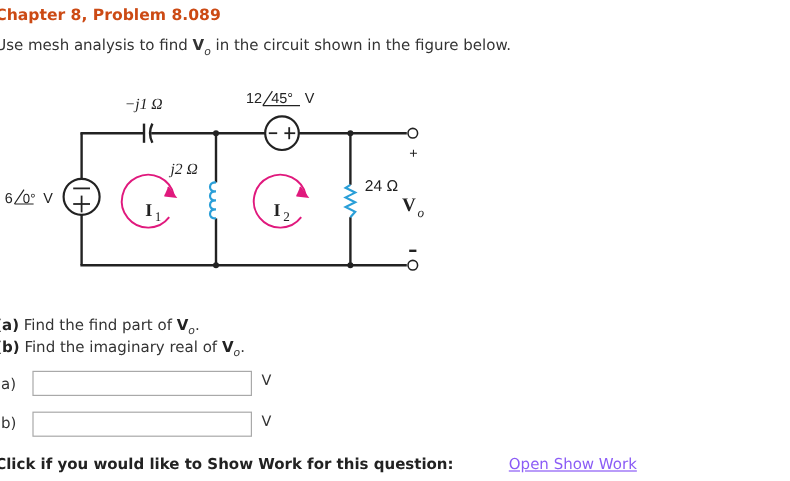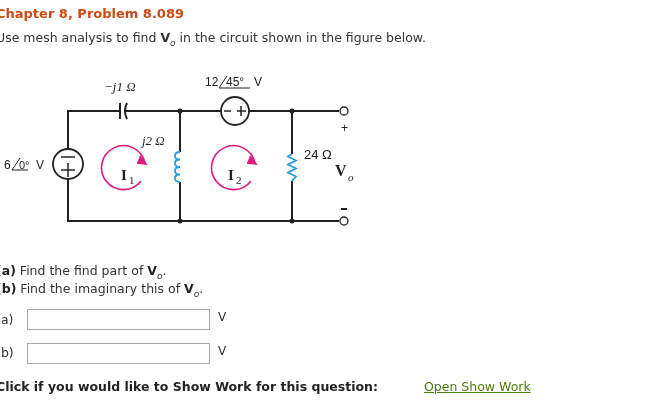--- a/index.html
+++ b/index.html
@@ -9,21 +9,21 @@
   .title { left:-4px; top:6px; font-size:13px; font-weight:bold; color:#cc4a14; }
   .intro { left:-4px; top:30px; font-size:12.5px; color:#333; }
   .q { font-size:12.5px; color:#333; left:-4px; }
   .q b { color:#222; }
   .lbl { font-size:12.5px; color:#333; left:-4px; }
   .inp { position:absolute; left:27px; width:183px; height:21px; border:1px solid #a9a9a9;
          box-sizing:border-box; background:#fff; padding:0 3px; font-size:12px;
          font-family:"DejaVu Sans", sans-serif; outline:none; }
   .unit { font-size:12px; color:#333; left:218px; }
   .footer { left:-4px; top:379px; font-size:12.5px; font-weight:bold; color:#222; }
-  .link { left:424px; top:379px; font-size:12.5px; color:#4d7c0f; text-decoration:underline; cursor:pointer; }
+  .link { left:424px; top:379px; font-size:12.5px; color:#8b5cf6; text-decoration:underline; cursor:pointer; }
   svg { position:absolute; left:0; top:60px; }
   .ct { font-family:"Liberation Sans", sans-serif; }
   .cs { font-family:"Liberation Serif", serif; }
 </style>
 </head>
 <body>
 
 <div class="abs title">Chapter 8, Problem 8.089</div>
 <div class="abs intro"><span>Use mesh analysis to find </span><b>V</b><sub style="font-style:italic;font-size:9px">o</sub><span> in the circuit shown in the figure below.</span></div>
 
@@ -105,21 +105,21 @@
   <text class="cs" x="228" y="180" font-size="15" font-weight="bold" fill="#222">I</text>
   <text class="cs" x="236" y="184" font-size="11" fill="#222">2</text>
 
   <text class="ct" x="341" y="132" font-size="12" fill="#222">+</text>
   <text class="cs" x="335" y="176" font-size="16" font-weight="bold" fill="#222">V</text>
   <text class="cs" x="348" y="181" font-size="11" font-style="italic" fill="#222">o</text>
   <rect x="341" y="208" width="6" height="2" fill="#222"></rect>
 </svg>
 
 <div class="abs q" style="top:263px"><b>(a)</b><span> Find the find part of </span><b>V</b><sub style="font-style:italic;font-size:9px">o</sub><span>.</span></div>
-<div class="abs q" style="top:281px"><b>(b)</b><span> Find the imaginary this of </span><b>V</b><sub style="font-style:italic;font-size:9px">o</sub><span>.</span></div>
+<div class="abs q" style="top:281px"><b>(b)</b><span> Find the imaginary real of </span><b>V</b><sub style="font-style:italic;font-size:9px">o</sub><span>.</span></div>
 
 <div class="abs lbl" style="top:312px">(a)</div>
 <input class="inp" style="top: 309px;" type="text" value="">
 <div class="abs unit" style="top:310px">V</div>
 
 <div class="abs lbl" style="top:345px">(b)</div>
 <input class="inp" style="top: 343px;" type="text" value="">
 <div class="abs unit" style="top:344px">V</div>
 
 <div class="abs footer">Click if you would like to Show Work for this question:</div>

